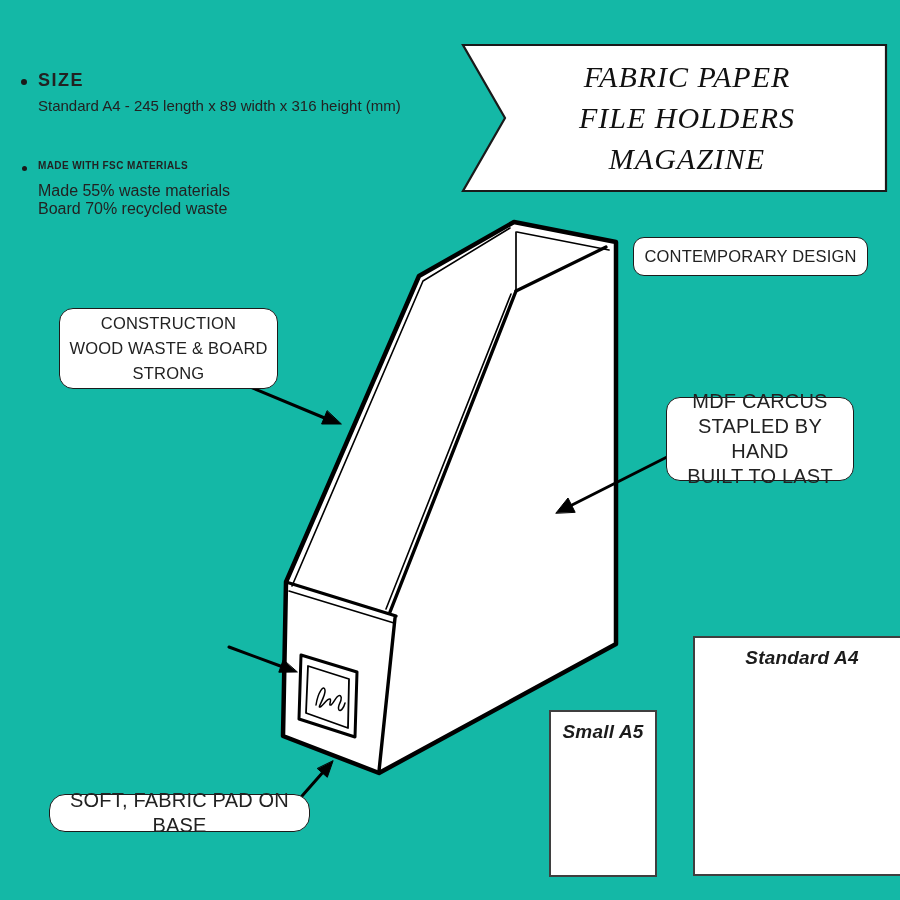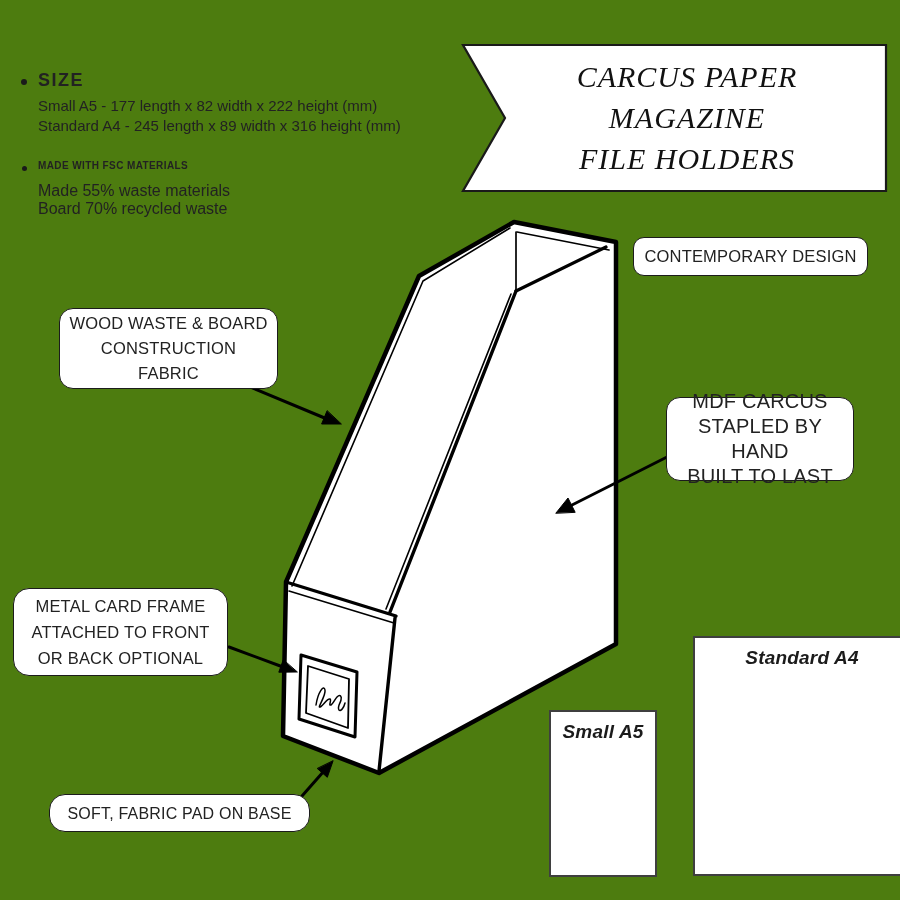--- a/index.html
+++ b/index.html
@@ -1,17 +1,17 @@
 <!DOCTYPE html>
 <html><head>
 <meta charset="utf-8">
 <style>
   html,body{margin:0;padding:0;background:#fff;}
   .canvas{
-    position:relative;width:900px;height:900px;background:#4d7c0f;overflow:hidden;
+    position:relative;width:900px;height:900px;background:#14b8a6;overflow:hidden;
     font-family:"Liberation Sans",sans-serif;color:#1a1a1a;
   }
   .layer{position:absolute;left:0;top:0;width:900px;height:900px;}
   .abs{position:absolute;}
   
   .bullet-dot{position:absolute;background:#1a1a1a;border-radius:50%;}
   .info-heading{position:absolute;font-weight:bold;color:#222;}
   .size-heading{left:38px;top:70px;font-size:18px;letter-spacing:1.5px;}
   .size-lines{left:38px;top:96px;font-size:15px;line-height:20px;color:#222;}
   .materials-heading{left:38px;top:160px;font-size:10px;letter-spacing:.4px;}
@@ -26,21 +26,21 @@
   .callout{
     position:absolute;border:1.6px solid #1c1c1c;border-radius:14px;background:#fff;
     display:flex;flex-direction:column;justify-content:center;
     text-align:center;font-size:16.5px;line-height:25px;letter-spacing:.2px;color:#222;
     box-sizing:border-box;
   }
   .callout-contemporary{left:633px;top:237px;width:235px;height:39px;border-radius:11px;}
   .callout-wood{left:59px;top:308px;width:219px;height:81px;}
   .callout-mdf{left:666px;top:397px;width:188px;height:84px;font-size:20px;}
   .callout-metal{left:13px;top:588px;width:215px;height:88px;border-radius:16px;line-height:26px;}
-  .callout-soft{left:49px;top:794px;width:261px;height:38px;border-radius:16px;font-size:16px;}
+  .callout-soft{left:49px;top:794px;width:261px;height:38px;border-radius:16px;font-size:20px;}
   
   .sample{
     position:absolute;border:2px solid #3f3f3f;background:#fff;box-sizing:border-box;
     text-align:center;
   }
   .sample-a5{left:549px;top:710px;width:108px;height:167px;}
   .sample-a4{left:693px;top:636px;width:218px;height:240px;}
   .sample-label{
     padding-top:9px;font-weight:bold;font-style:italic;font-size:19px;color:#1b1b1b;
     letter-spacing:.2px;
@@ -93,59 +93,53 @@
 
       <path d="M302,796 L324,771" stroke-width="3" fill="none"></path>
       <polygon points="333,761 327.3,777.3 317.5,768.7" stroke-width="1"></polygon>
     </g>
   </svg>
 
   <div>
     <div class="bullet-dot" style="left:21px;top:79px;width:6px;height:6px;"></div>
     <div class="info-heading size-heading">SIZE</div>
     <div class="abs size-lines">
-      <div>Small A5 - 177 length x 82 width x 222 height (mm)</div>
       <div>Standard A4 - 245 length x 89 width x 316 height (mm)</div>
     </div>
 
     <div class="bullet-dot" style="left:22px;top:166px;width:5px;height:5px;"></div>
     <div class="info-heading materials-heading">MADE WITH FSC MATERIALS</div>
     <div class="abs materials-lines">
       <div>Made 55% waste materials</div>
       <div>Board 70% recycled waste</div>
     </div>
   </div>
 
   <div class="abs banner-text">
-    <div>CARCUS PAPER</div>
+    <div>FABRIC PAPER</div>
+    <div>FILE HOLDERS</div>
     <div>MAGAZINE</div>
-    <div>FILE HOLDERS</div>
   </div>
 
   <div class="callout callout-contemporary">
     <div>CONTEMPORARY DESIGN</div>
   </div>
 
   <div class="callout callout-wood">
+    <div>CONSTRUCTION</div>
     <div>WOOD WASTE &amp; BOARD</div>
-    <div>CONSTRUCTION</div>
-    <div>FABRIC</div>
+    <div>STRONG</div>
   </div>
 
   <div class="callout callout-mdf">
     <div>MDF CARCUS</div>
     <div>STAPLED BY HAND</div>
     <div>BUILT TO LAST</div>
   </div>
 
-  <div class="callout callout-metal">
-    <div>METAL CARD FRAME</div>
-    <div>ATTACHED TO FRONT</div>
-    <div>OR BACK OPTIONAL</div>
-  </div>
 
   <div class="callout callout-soft">
     <div>SOFT, FABRIC PAD ON BASE</div>
   </div>
 
   <div class="sample sample-a5">
     <div class="sample-label">Small A5</div>
   </div>
   <div class="sample sample-a4">
     <div class="sample-label">Standard A4</div>

